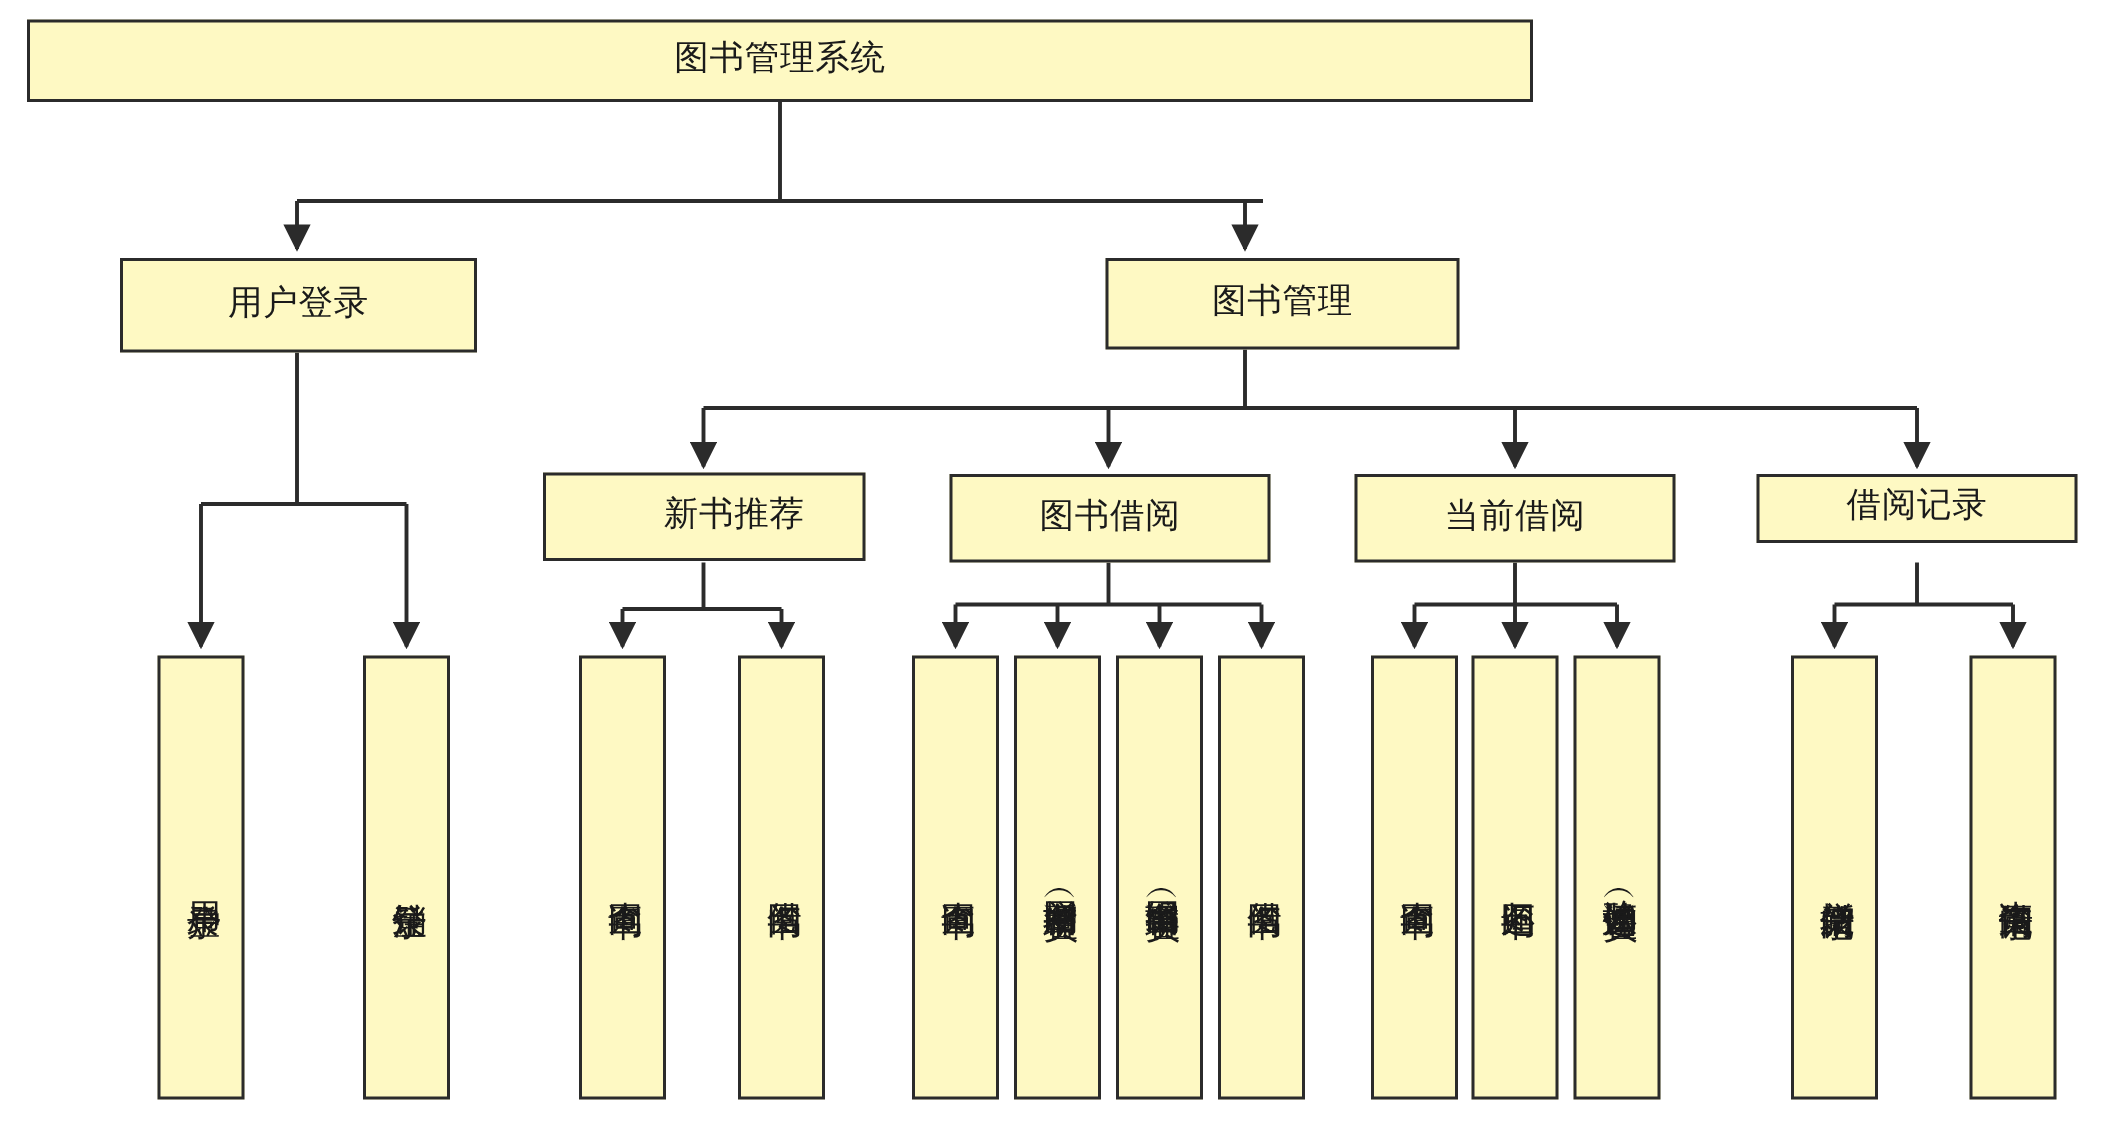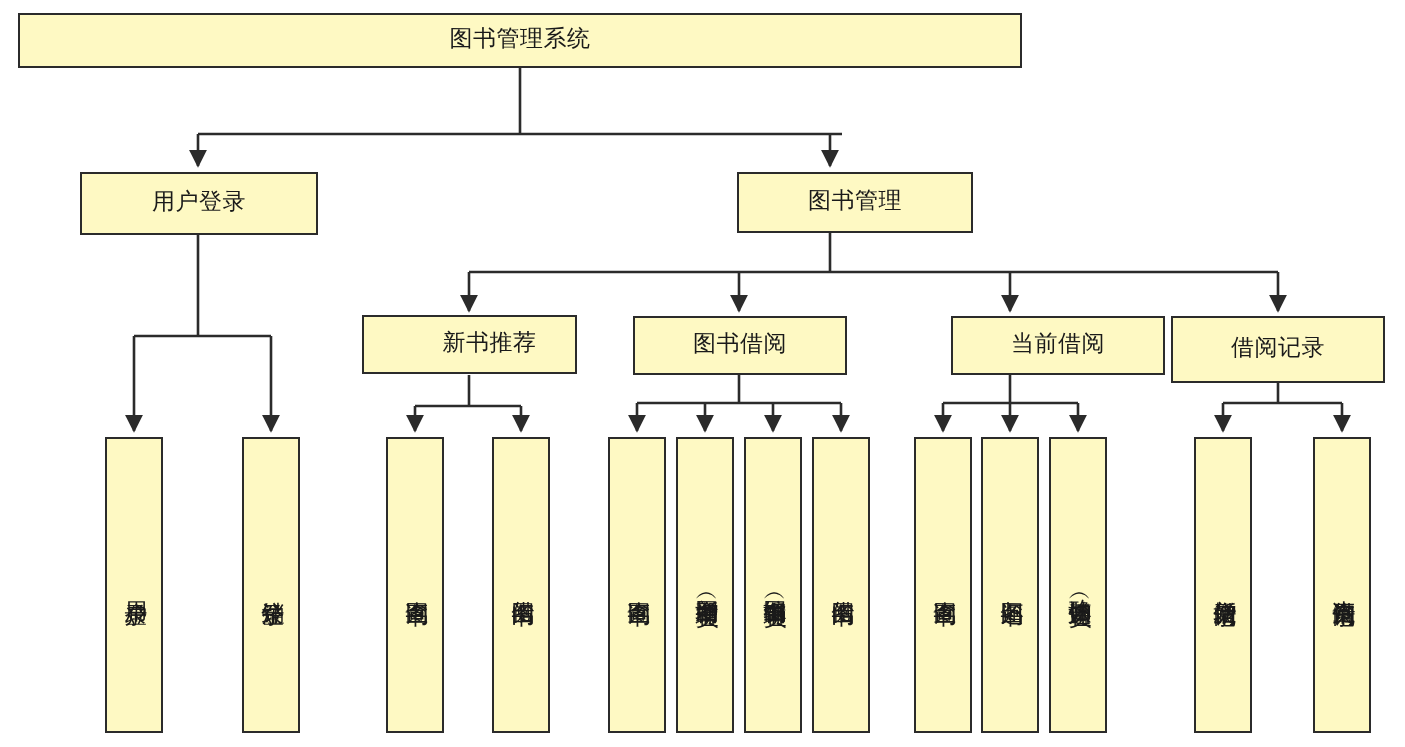--- a/index.html
+++ b/index.html
@@ -129,24 +129,24 @@
   <div class="node h" style="left:712px; top:172px; width:236px; height:61px;margin-left:25px;">
     <span>图书管理</span>
   </div>
 
   <div class="node h" style="left:362px; top:315px; width:215px; height:59px;padding-left:40px;">
     <span>新书推荐</span>
   </div>
   <div class="node h" style="left:633px; top:316px; width:214px; height:59px;">
     <span>图书借阅</span>
   </div>
-  <div class="node h" style="left:903px; top:316px; width:214px; height:59px;margin-left:48px;">
+  <div class="node h" style="left:903px; top:316px; width:214px; height:59px;">
     <span>当前借阅</span>
   </div>
-  <div class="node h" style="left:1171px; top:316px; width:214px; height:67px;">
+  <div class="node h" style="left:1171px; top:316px; width:214px; height:46px;">
     <span>借阅记录</span>
   </div>
 
   <div class="node v" style="left:105px; top:437px; width:58px; height:296px;">
     <span class="vtext">用户登录</span>
   </div>
   <div class="node v" style="left:242px; top:437px; width:58px; height:296px;">
     <span class="vtext">注销登录</span>
   </div>
 

